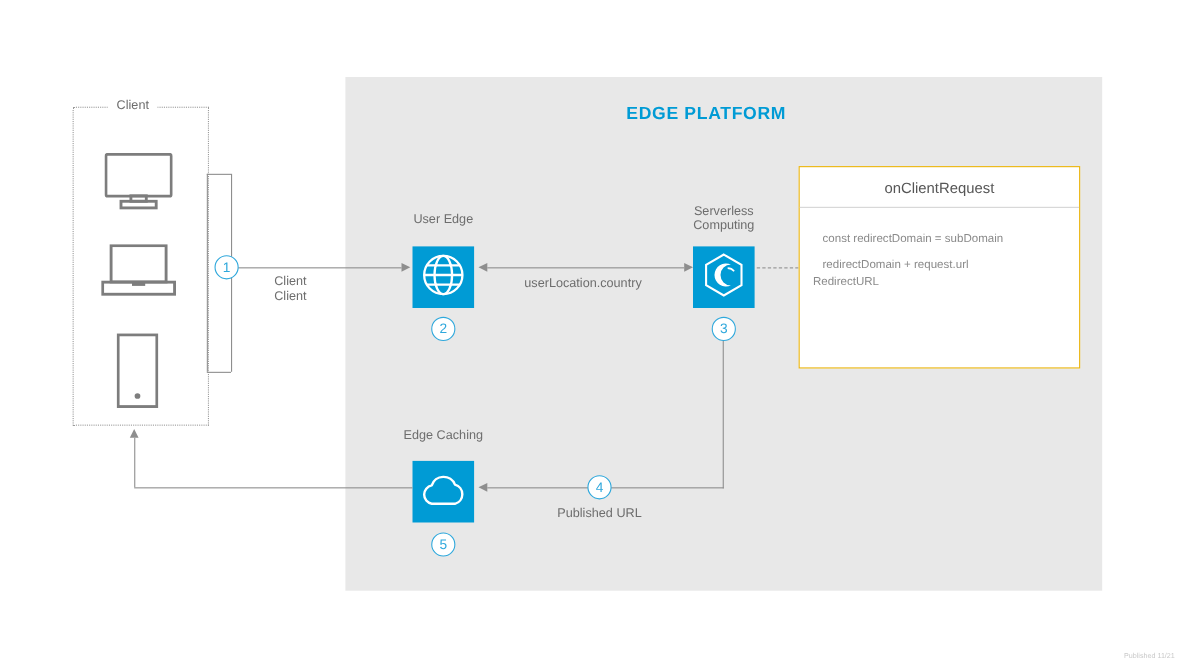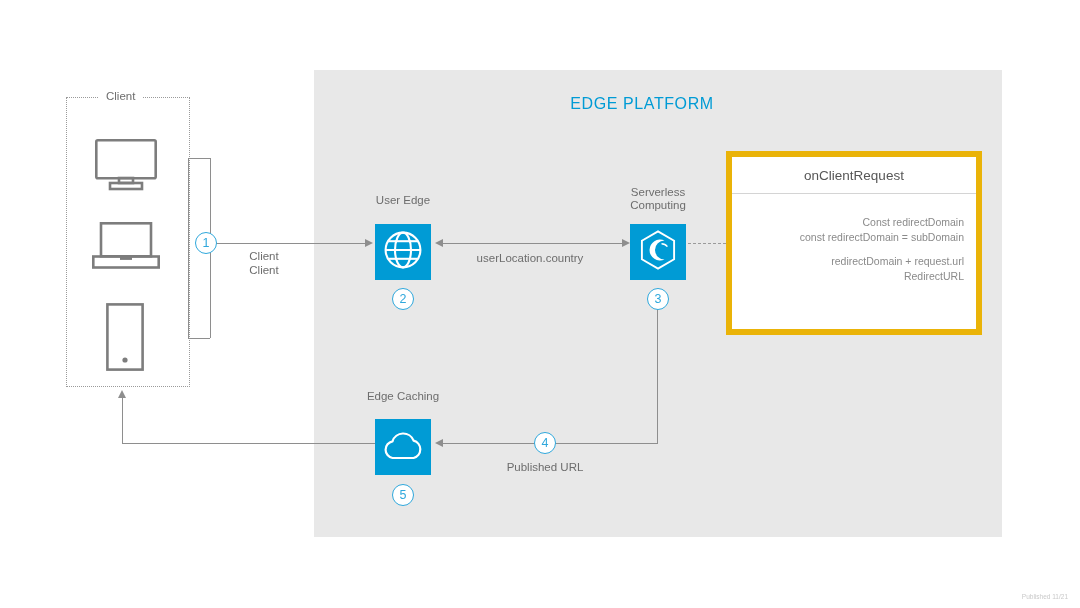--- a/index.html
+++ b/index.html
@@ -11,21 +11,21 @@
   #stage{position:relative;width:1080px;height:608px;overflow:hidden;background:#fff;}
 
   
   .edge-panel{
     position:absolute;left:314px;top:70px;width:688px;height:467px;
     background:#e8e8e8;
   }
   .edge-title{
     position:absolute;left:314px;top:95px;width:656px;
     text-align:center;
-    color:#009bd5;font-size:16px;font-weight:normal;letter-spacing:.6px;
+    color:#009bd5;font-size:16px;font-weight:bold;letter-spacing:.6px;
   }
 
   
   .client-box{
     position:absolute;left:66px;top:97px;width:122px;height:288px;
     border:1px dotted #9a9a9a;
     background:transparent;
   }
   .client-label{
     position:absolute;left:98px;top:90px;
@@ -89,21 +89,21 @@
   .flow-label{
     position:absolute;color:#6d6d6d;font-size:11.5px;line-height:14px;text-align:center;
   }
   .fl-clientreq{left:214px;top:249px;width:100px;}
   .fl-userloc{left:455px;top:251px;width:150px;}
   .fl-redirect{left:480px;top:460px;width:130px;}
 
   
   .code-panel{
     position:absolute;left:726px;top:151px;width:256px;height:184px;
-    background:#ffffff;border:6px solid #eab308;box-sizing:border-box;text-align:right;
+    background:#ffffff;border:1px solid #eab308;box-sizing:border-box;
   }
   .code-head{
     height:36px;border-bottom:1px solid #d4d4d4;
     display:flex;align-items:center;justify-content:center;
     color:#565656;font-size:13.5px;
   }
   .code-body{padding:12px 12px 0 12px;}
   .code-line{color:#8a8a8a;font-size:10.5px;line-height:15px;white-space:pre;}
   .code-gap{height:9px;}
 
@@ -195,21 +195,20 @@
     </span>
   </div>
   <div class="marker m3">3</div>
 
   <div class="dashline" style="left:688px;top:243px;width:38px;"></div>
 
   <div class="code-panel">
     <div class="code-head">onClientRequest</div>
     <div class="code-body">
       <div class="code-gap"></div>
-      <div class="code-line">Const redirectDomain</div>
       <div class="code-line">   const redirectDomain = subDomain</div>
       <div class="code-gap"></div>
       <div class="code-line">   redirectDomain + request.url</div>
       <div class="code-line">RedirectURL</div>
     </div>
   </div>
 
   <div class="ln v" style="left:657px;top:300px;height:144px;"></div>
   <div class="ln h" style="left:443px;top:443px;width:215px;"></div>
   <div class="arrow arr-left" style="left:435px;top:438.5px;"></div>

